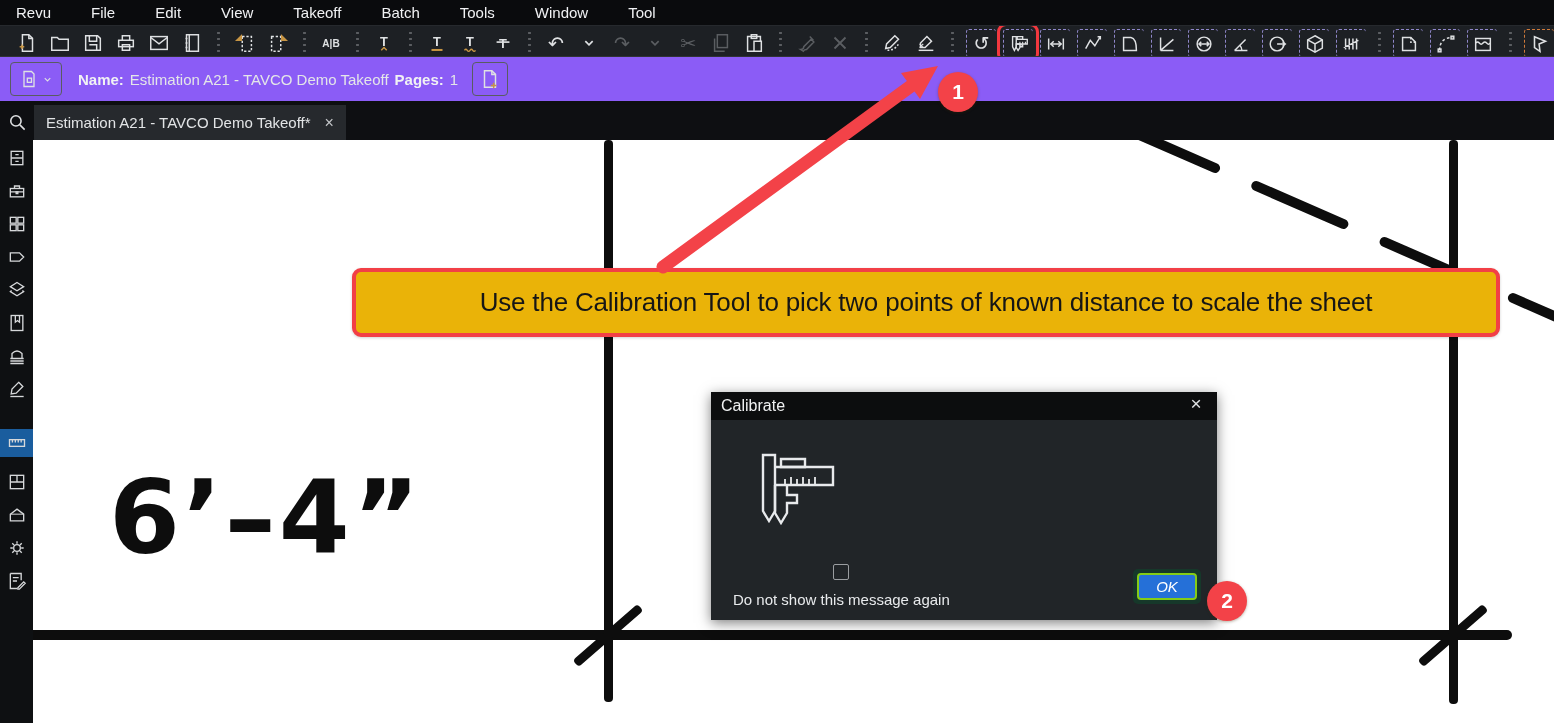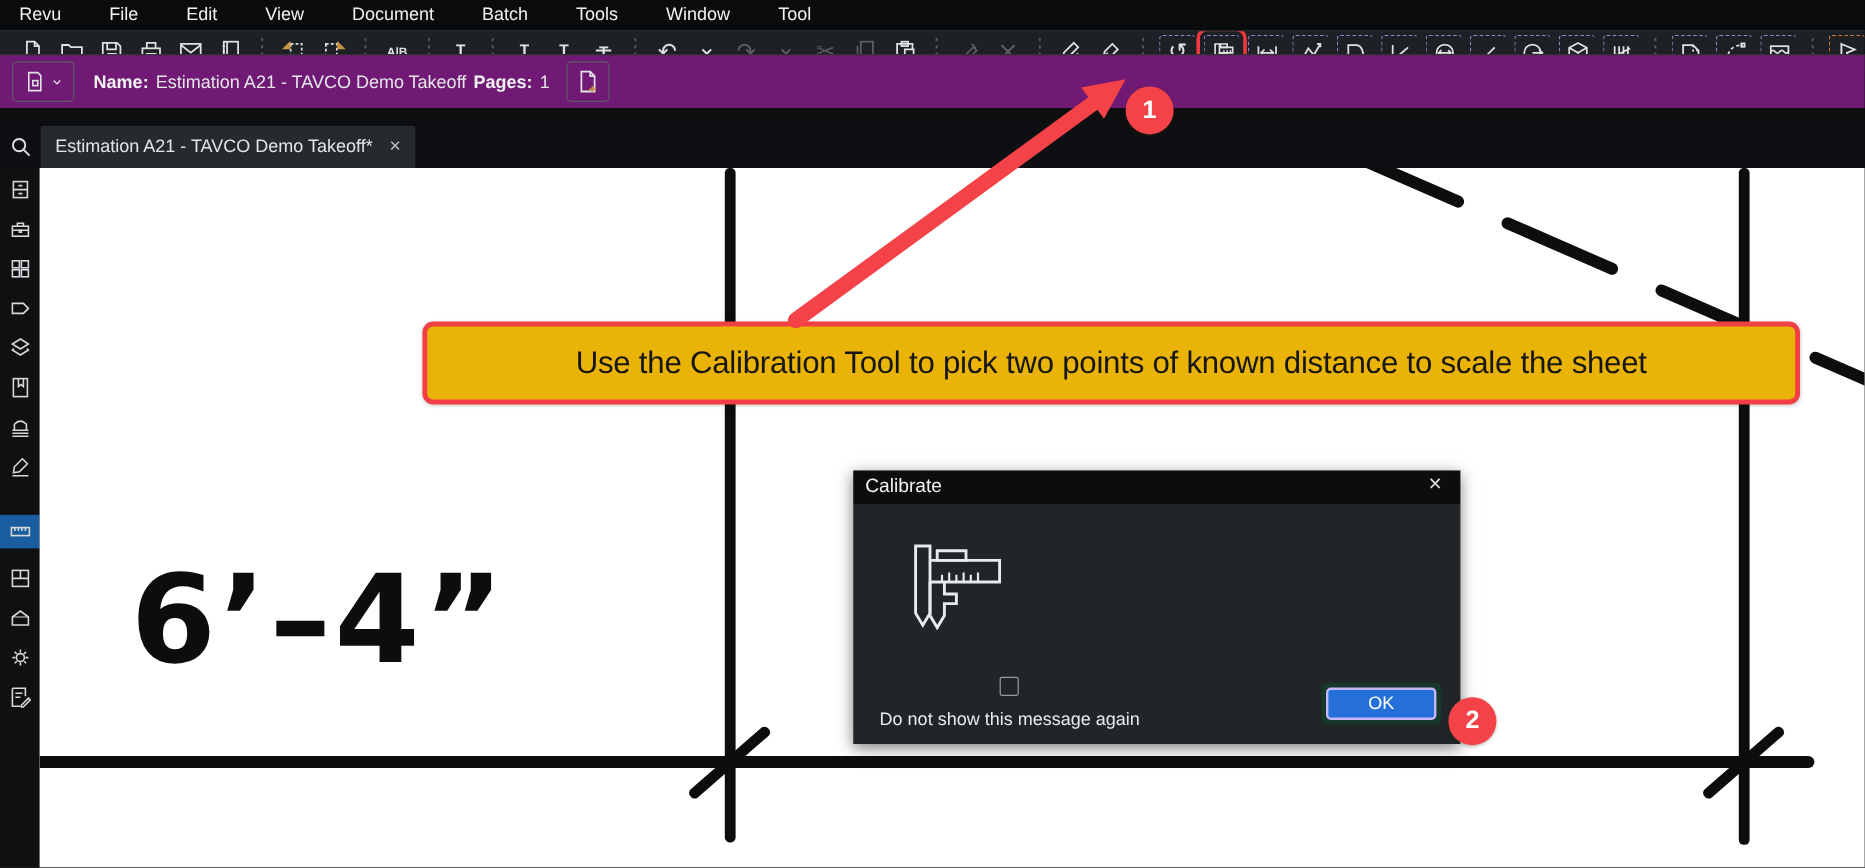--- a/index.html
+++ b/index.html
@@ -21,22 +21,22 @@
   .tb-btn.disabled { color:#5b5e62; }
   .tb-btn .ic { width:22px; height:22px; }
   .tb-btn .glyph { font-size:19px; line-height:1; }
   .tb-btn.measure { border-left:1px dashed #8f86c9; border-top:1px dashed #8f86c9; }
   .tb-btn.markup  { border-left:1px dashed #cf7a3a; border-top:1px dashed #cf7a3a; }
   .tb-btn.selected { outline:3px solid #f2383f; outline-offset:3px; }
   .tb-sep { width:5px; height:26px; flex:0 0 auto; margin:0 4px;
     background-image:radial-gradient(circle,#5b5e62 1.1px,transparent 1.3px);
     background-size:5px 6px; background-repeat:repeat-y; background-position:center top; }
 
-  #doc-bar { position:absolute; left:0; top:45px; width:100%; height:45px;
-    background:#701a75; border-top:1px solid #303236; display:flex; align-items:center; }
+  #doc-bar { position:absolute; left:0; top:56px; width:100%; height:45px;
+    background:#8b5cf6; border-top:1px solid #303236; display:flex; align-items:center; }
   .pill-btn { border:1px solid #595c60; border-radius:4px; height:34px; display:flex;
     align-items:center; justify-content:center; color:#dfe1e3; }
   #doc-select { width:52px; margin-left:10px; gap:3px; }
   #doc-select .ic { width:20px; height:20px; }
   #doc-select .chev { width:11px; height:11px; }
   #doc-bar .lbl { color:#f1f2f4; font-weight:bold; font-size:15px; }
   #doc-bar .val { color:#e4e6e8; font-size:15px; margin-left:6px; }
   #page-add-btn { width:36px; margin-left:14px; }
   #page-add-btn .ic { width:22px; height:22px; }
 
@@ -93,23 +93,23 @@
   #dlg-body { height:200px; background:#212528; position:relative; }
   #dlg-caliper { position:absolute; left:30px; top:28px; width:104px; height:94px; color:#e8eaec; }
   #dlg-msg { position:absolute; left:146px; top:58px; color:#e8eaec; font-size:15px; }
   #dlg-bottom { position:absolute; left:22px; right:16px; bottom:12px; display:flex;
     align-items:center; justify-content:space-between; }
   #dlg-check { display:flex; align-items:center; gap:11px;flex-direction:column; }
   #dlg-check .box { width:16px; height:16px; border:1.5px solid #9a9da0; border-radius:2px;
     background:transparent; }
   #dlg-check .lbl { color:#e8eaec; font-size:15px; }
   #ok-wrap { background:#16382a; border-radius:5px; padding:4px; }
-  #ok-btn { width:92px; height:27px; background:#2570d8; border:2px solid #c4b5fd;
+  #ok-btn { width:60px; height:27px; background:#2570d8; border:2px solid #84cc16;
     border-radius:4px; color:#fff; font-size:15px; display:flex; align-items:center;
-    justify-content:center; }
+    justify-content:center;font-style:italic; }
 
   
   .step-badge { position:absolute; width:40px; height:40px; border-radius:50%;
     background:#f34248; color:#fff; font-size:21px; font-weight:bold; display:flex;
     align-items:center; justify-content:center; box-shadow:0 1px 3px rgba(60,40,0,.35); z-index:30; }
   #badge-1 { left:938px; top:72px; }
   #badge-2 { left:1207px; top:581px; }
   #arrow-overlay { position:absolute; left:0; top:0; width:1554px; height:723px;
     pointer-events:none; z-index:29; }
 
@@ -347,21 +347,21 @@
   </defs>
 </svg>
 
 <div id="app">
 
   <div id="menu-bar">
     <span class="menu-item">Revu</span>
     <span class="menu-item">File</span>
     <span class="menu-item">Edit</span>
     <span class="menu-item">View</span>
-    <span class="menu-item">Document</span>
+    <span class="menu-item">Takeoff</span>
     <span class="menu-item">Batch</span>
     <span class="menu-item">Tools</span>
     <span class="menu-item">Window</span>
     <span class="menu-item">Tool</span>
   </div>
 
   <div id="toolbar">
       <span class="tb-btn">
         <svg class="ic">
           <use href="#s-newfile"></use>

